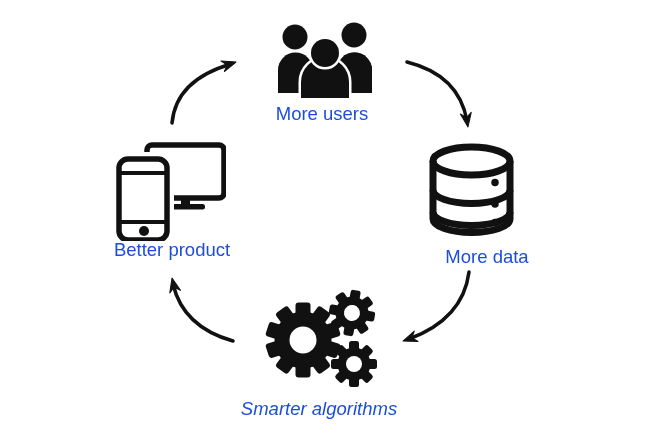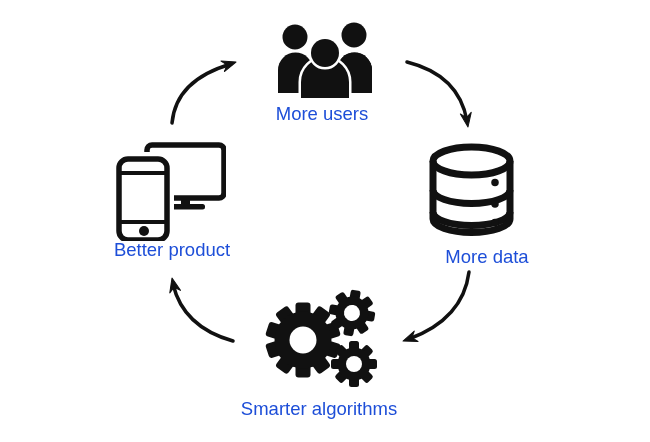--- a/index.html
+++ b/index.html
@@ -120,21 +120,21 @@
           <rect x="-5" y="-23" width="10" height="11" rx="2.5" transform="rotate(135)"></rect>
           <rect x="-5" y="-23" width="10" height="11" rx="2.5" transform="rotate(180)"></rect>
           <rect x="-5" y="-23" width="10" height="11" rx="2.5" transform="rotate(225)"></rect>
           <rect x="-5" y="-23" width="10" height="11" rx="2.5" transform="rotate(270)"></rect>
           <rect x="-5" y="-23" width="10" height="11" rx="2.5" transform="rotate(315)"></rect>
         </g>
         <circle r="16.5"></circle>
         <circle r="8" fill="#ffffff"></circle>
       </g>
     </svg>
-    <div class="node-label" style="left:319px;top:398px;">Smarter algorithms</div>
+    <div class="node-label" style="left:319px;top:398px;font-style:italic;">Smarter algorithms</div>
   </div>
 
   <div class="node">
     <svg class="node-icon" style="left:114px;top:139px;" width="112" height="102" viewBox="0 0 112 102" aria-hidden="true">
 
       <g>
         <rect x="33" y="6" width="77" height="53" rx="5" fill="none" stroke="currentColor" stroke-width="5.5"></rect>
         <rect x="67" y="59" width="9" height="8" fill="currentColor"></rect>
         <rect x="53" y="65" width="38" height="5.5" rx="2.5" fill="currentColor"></rect>
       </g>

